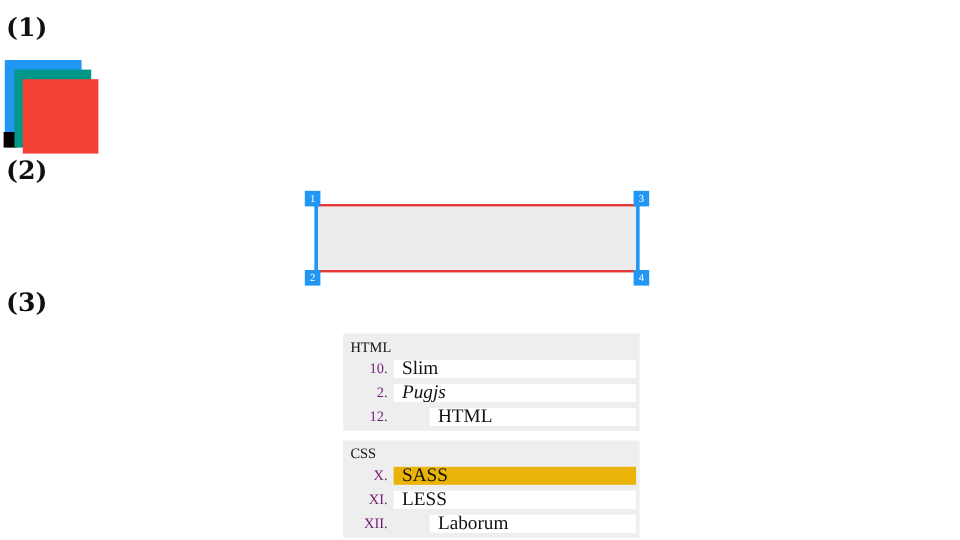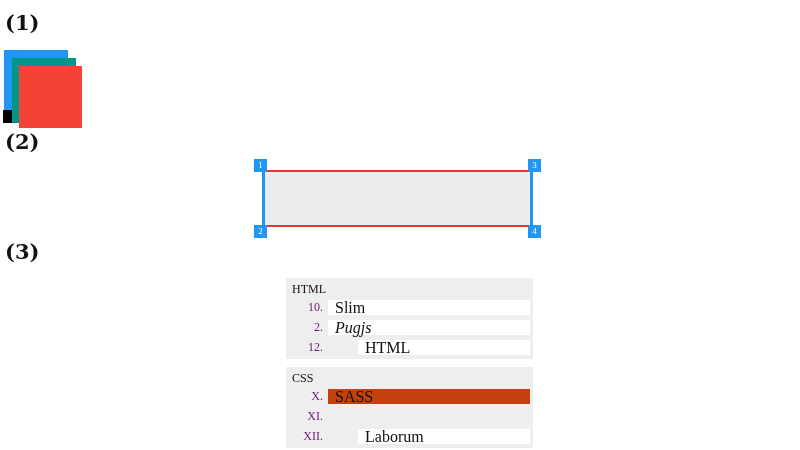--- a/index.html
+++ b/index.html
@@ -100,24 +100,25 @@
       <div class="list-row">
         <span class="list-num">12.</span>
         <span class="list-bar" style="background-color: rgb(255, 255, 255);">HTML</span>
       </div>
     </div>
 
     <div class="list-group" style="background-color: rgb(238, 238, 238);">
       <div class="group-title">CSS</div>
       <div class="list-row">
         <span class="list-num">X.</span>
-        <span class="list-bar" style="background-color: #c2410c;">SASS</span>
+        <span class="list-bar" style="background-color: #eab308;">SASS</span>
       </div>
       <div class="list-row">
         <span class="list-num">XI.</span>
+        <span class="list-bar" style="background-color: rgb(255, 255, 255);">LESS</span>
       </div>
       <div class="list-row">
         <span class="list-num">XII.</span>
         <span class="list-bar" style="background-color: rgb(255, 255, 255);">Laborum</span>
       </div>
     </div>
 
   </div>
 </div>
 

